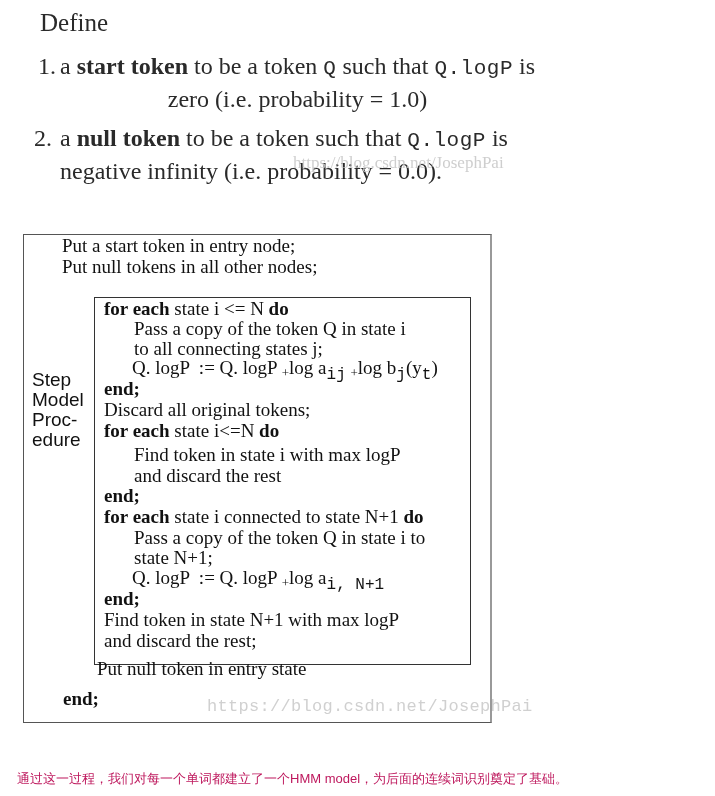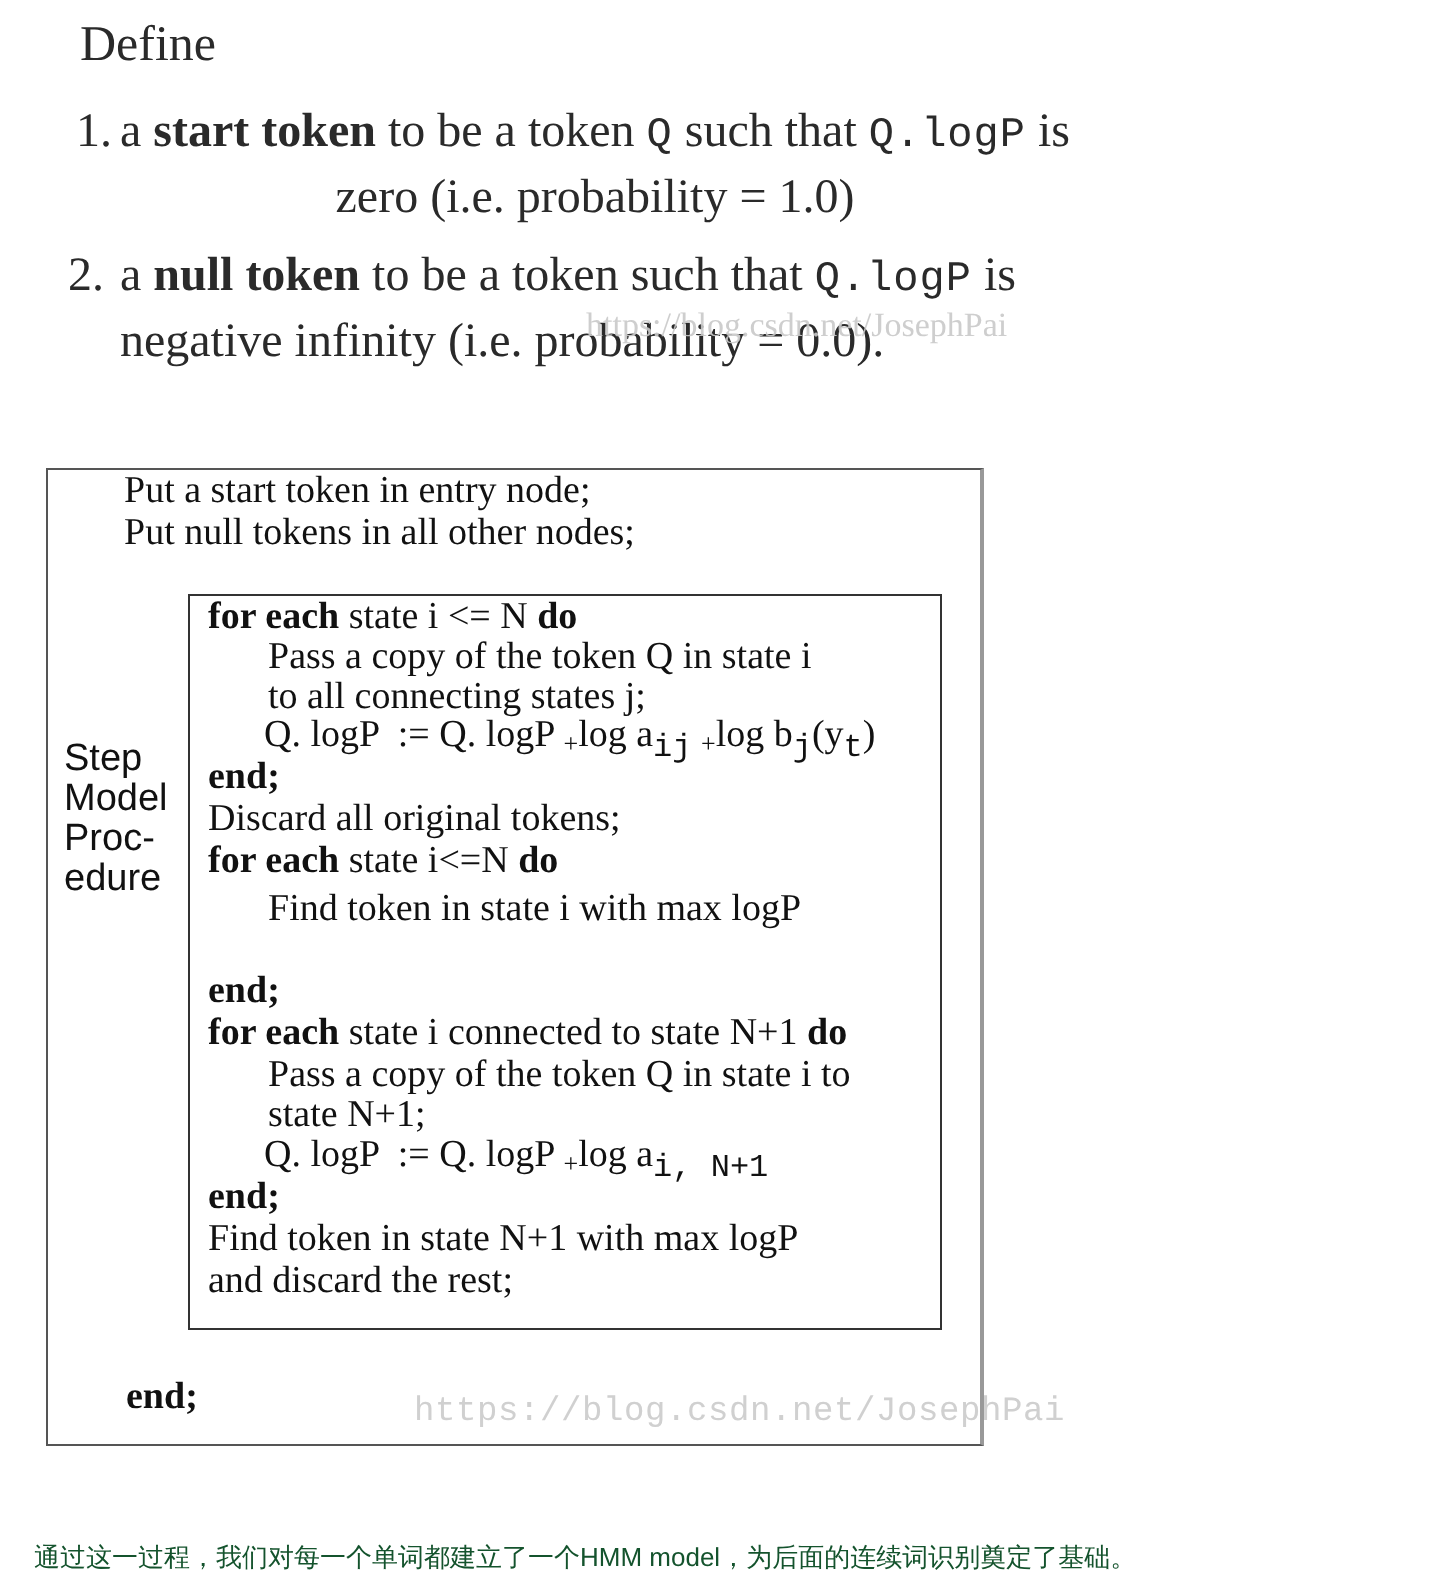--- a/index.html
+++ b/index.html
@@ -19,21 +19,21 @@
 
   #figure { position: absolute; left: 23px; top: 234px; width: 469px; height: 489px; border: 1.5px solid #555; border-right: 2px solid #999; box-sizing: border-box; background: #fff; }
   .fig-line { position: absolute; font-size: 19px; line-height: 20px; color: #111; white-space: nowrap; }
   .b { font-weight: bold; }
   #inner-box { position: absolute; left: 70px; top: 62px; width: 377px; height: 368px; border: 1.5px solid #333; box-sizing: border-box; }
   #side-label { position: absolute; left: 8px; top: 135px; font-size: 19px; line-height: 20px; color: #111; }
   .sub { font-size: 16px; vertical-align: -5px; font-family: Liberation Mono, monospace; }
   .plus { font-size: 13px; vertical-align: -3px; }
   .wm-fig { position: absolute; left: 183px; top: 462px; font-size: 17px; color: #d0d0d0; letter-spacing: 0.3px; }
 
-  #caption { position: absolute; left: 17px; top: 770px; font-size: 13px; color: #14532d; }
+  #caption { position: absolute; left: 17px; top: 770px; font-size: 13px; color: #be185d; }
 </style>
 </head>
 <body>
 
 <div id="define-title" class="serif">Define</div>
 
 <div id="def-1" class="def-item serif">
   <span class="num">1.</span><span>a </span><b>start token</b><span> to be a token </span><code class="mono">Q</code><span> such that </span><code class="mono">Q.logP</code><span> is</span>
   <span class="cont">zero (i.e. probability = 1.0)</span>
 </div>
@@ -66,32 +66,34 @@
       <span style="white-space:pre">Q. logP  := Q. logP</span>
       <span class="plus">+</span><span>log a</span><span class="sub">ij</span>
       <span class="plus">+</span><span>log b</span><span class="sub">j</span><span>(y</span><span class="sub">t</span><span>)</span>
     </div>
     <div class="fig-line b" style="left:9px; top:81px;">end;</div>
     <div class="fig-line" style="left:9px; top:102px;">Discard all original tokens;</div>
     <div class="fig-line" style="left:39px; top:147px;">Find token in state i with max logP</div>
     <div class="fig-line" style="left:9px; top:123px;">
       <b>for each</b><span style="white-space:pre"> state i&lt;=N </span><b>do</b>
     </div>
+    <div class="fig-line" style="left:39px; top:168px;">and discard the rest</div>
     <div class="fig-line b" style="left:9px; top:188px;">end;</div>
     <div class="fig-line" style="left:9px; top:209px;">
       <b>for each</b><span style="white-space:pre"> state i connected to state N+1 </span><b>do</b>
     </div>
     <div class="fig-line" style="left:39px; top:230px;">Pass a copy of the token Q in state i to</div>
     <div class="fig-line" style="left:39px; top:250px;">state N+1;</div>
     <div class="fig-line" style="left:37px; top:270px;">
       <span style="white-space:pre">Q. logP  := Q. logP</span>
       <span class="plus">+</span><span>log a</span><span class="sub">i, N+1</span>
     </div>
     <div class="fig-line b" style="left:9px; top:291px;">end;</div>
     <div class="fig-line" style="left:9px; top:312px;">Find token in state N+1 with max logP</div>
     <div class="fig-line" style="left:9px; top:333px;">and discard the rest;</div>
   </div>
 
+  <div class="fig-line" style="left:73px; top:424px;">Put null token in entry state</div>
   <div class="fig-line b" style="left:39px; top:454px;">end;</div>
   <div class="wm-fig mono">https://blog.csdn.net/JosephPai</div>
 </div>
 
 <div id="caption" class="sans">通过这一过程，我们对每一个单词都建立了一个HMM model，为后面的连续词识别奠定了基础。</div>
 
 </body></html>

